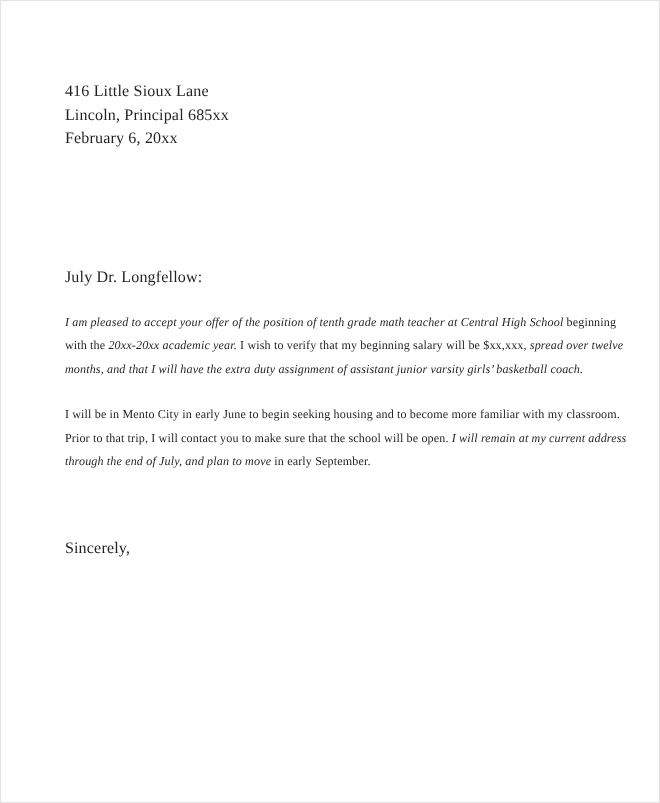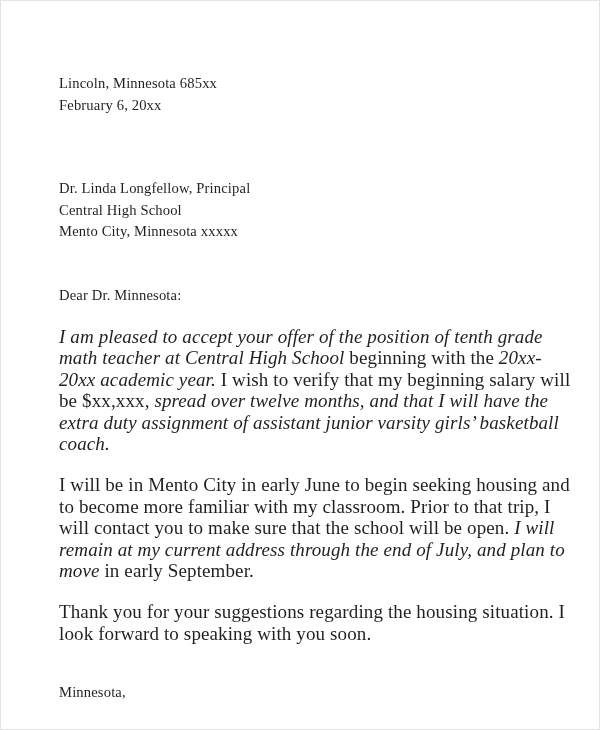--- a/index.html
+++ b/index.html
@@ -37,21 +37,21 @@
     line-height: 21.5px;
     letter-spacing: 0.15px;
   }
   .line {
     white-space: pre;
   }
   .sender-block { margin: 0 0 0 0; }
   .recipient-block { margin: 0; }
   .salutation { margin: 0; }
   .para {
-    font-size: 19px;
+    font-size: 11px;
     line-height: 21.4px;
     text-align: left;
     margin: 0;
     letter-spacing: 0.12px;
     max-width: 516px;
   }
   .para .ital { font-style: italic; }
   .para .rom { font-style: normal; }
   .closing { margin: 0; }
 
@@ -62,46 +62,41 @@
   .gap-para { height: 20px; }
   .gap-body-closing { height: 38px; }
 </style>
 </head>
 <body>
 
 <div class="page">
   <div class="sheet">
 
     <div class="block sender-block">
-      <div class="line">Lincoln, Minnesota 685xx</div>
+      <div class="line">416 Little Sioux Lane</div>
+      <div class="line">Lincoln, Principal 685xx</div>
       <div class="line">February 6, 20xx</div>
     </div>
 
     <div class="gap-sender-recipient"></div>
 
-    <div class="block recipient-block">
-      <div class="line">Dr. Linda Longfellow, Principal</div>
-      <div class="line">Central High School</div>
-      <div class="line">Mento City, Minnesota xxxxx</div>
-    </div>
 
     <div class="gap-recipient-salutation"></div>
 
-    <div class="block salutation">Dear Dr. Minnesota:</div>
+    <div class="block salutation">July Dr. Longfellow:</div>
 
     <div class="gap-salutation-body"></div>
 
     <p class="para"><span class="ital">I am pleased to accept your offer of the position of tenth grade math teacher at Central High School </span><span class="rom">beginning with the </span><span class="ital">20xx-20xx academic year.</span><span class="rom">  I wish to verify that my beginning salary will be $xx,xxx, </span><span class="ital">spread over twelve months, and that I will have the extra duty assignment of assistant junior varsity girls’ basketball coach.</span></p>
 
     <div class="gap-para"></div>
 
     <p class="para"><span class="rom">I will be in Mento City in early June to begin seeking housing and to become more familiar with my classroom.  Prior to that trip, I will contact you to make sure that the school will be open.  </span><span class="ital">I will remain at my current address through the end of July, and plan to move </span><span class="rom">in early September.</span></p>
 
     <div class="gap-para"></div>
 
-    <p class="para"><span class="rom">Thank you for your suggestions regarding the housing situation.  I look forward to speaking with you soon.</span></p>
 
     <div class="gap-body-closing"></div>
 
-    <div class="block closing">Minnesota,</div>
+    <div class="block closing">Sincerely,</div>
 
   </div>
 </div>
 
 </body></html>

